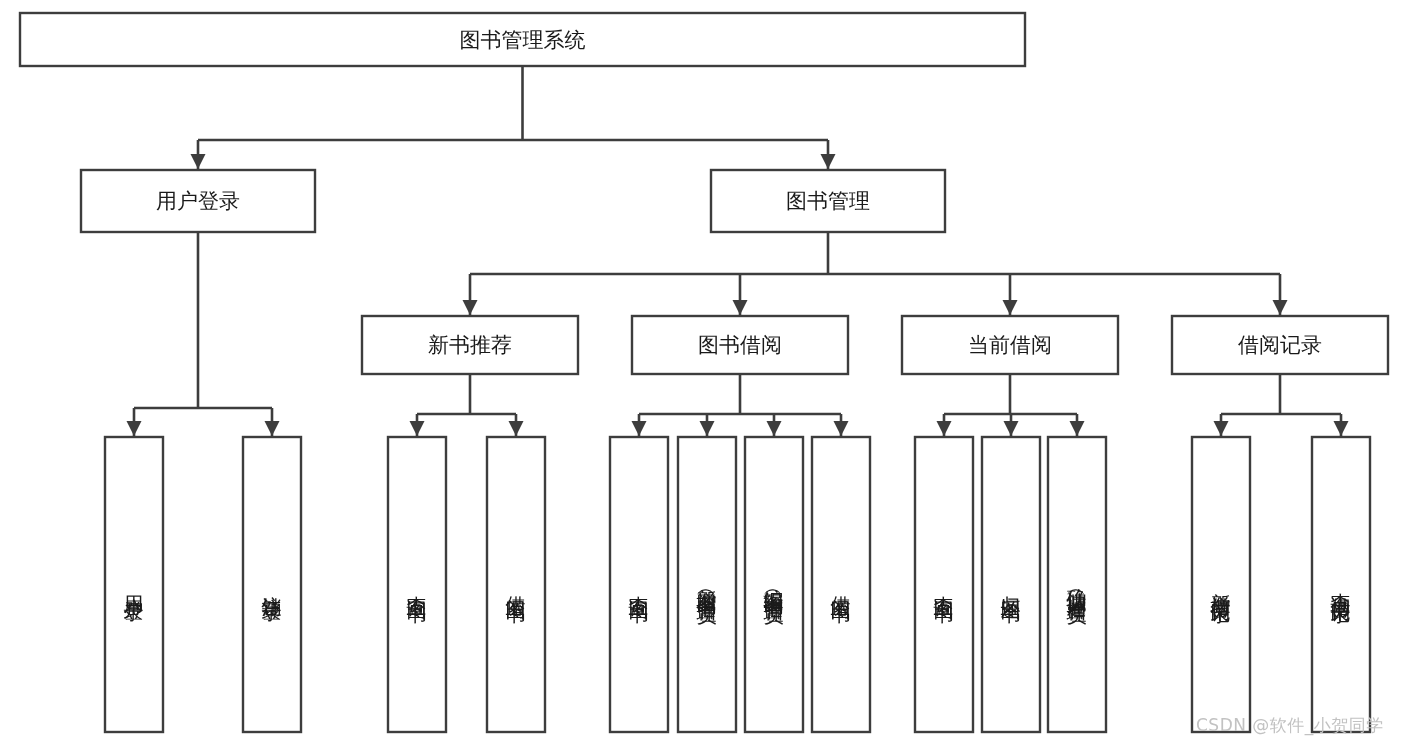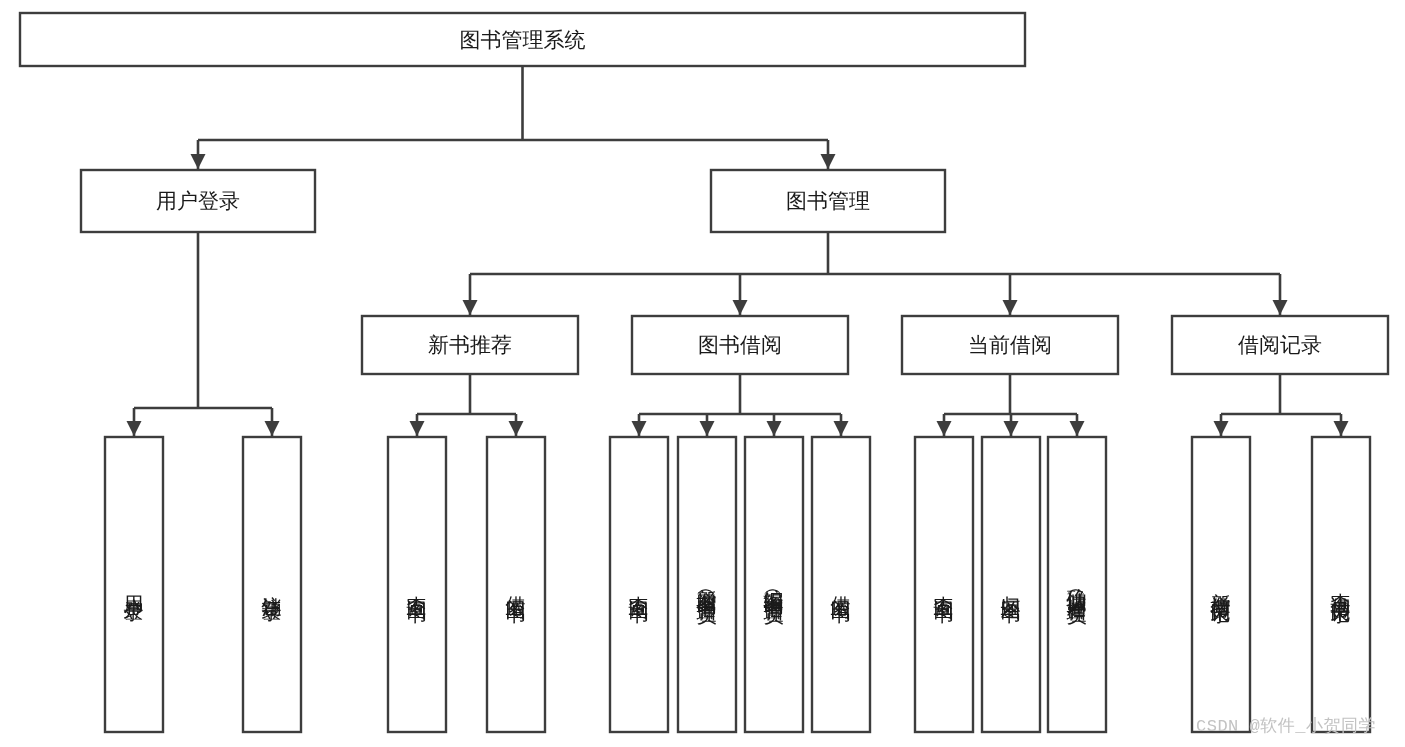--- a/index.html
+++ b/index.html
@@ -205,14 +205,14 @@
         <span>确认归还（管理员）</span>
       </div>
       <div class="leaf-label" style="left: 1192px; top: 437px; width: 58px; height: 295px;">
         <span>新增借阅记录</span>
       </div>
       <div class="leaf-label" style="left: 1312px; top: 437px; width: 58px; height: 295px;">
         <span>查询借阅记录</span>
       </div>
     </div>
 
-  <div class="watermark" style="left: 1196px; top: 714px; font-family: Liberation Mono, monospace;">CSDN @软件_小贺同学</div>
+  <div class="watermark" style="left: 1196px; top: 714px;">CSDN @软件_小贺同学</div>
 </div>
 
 </body></html>

